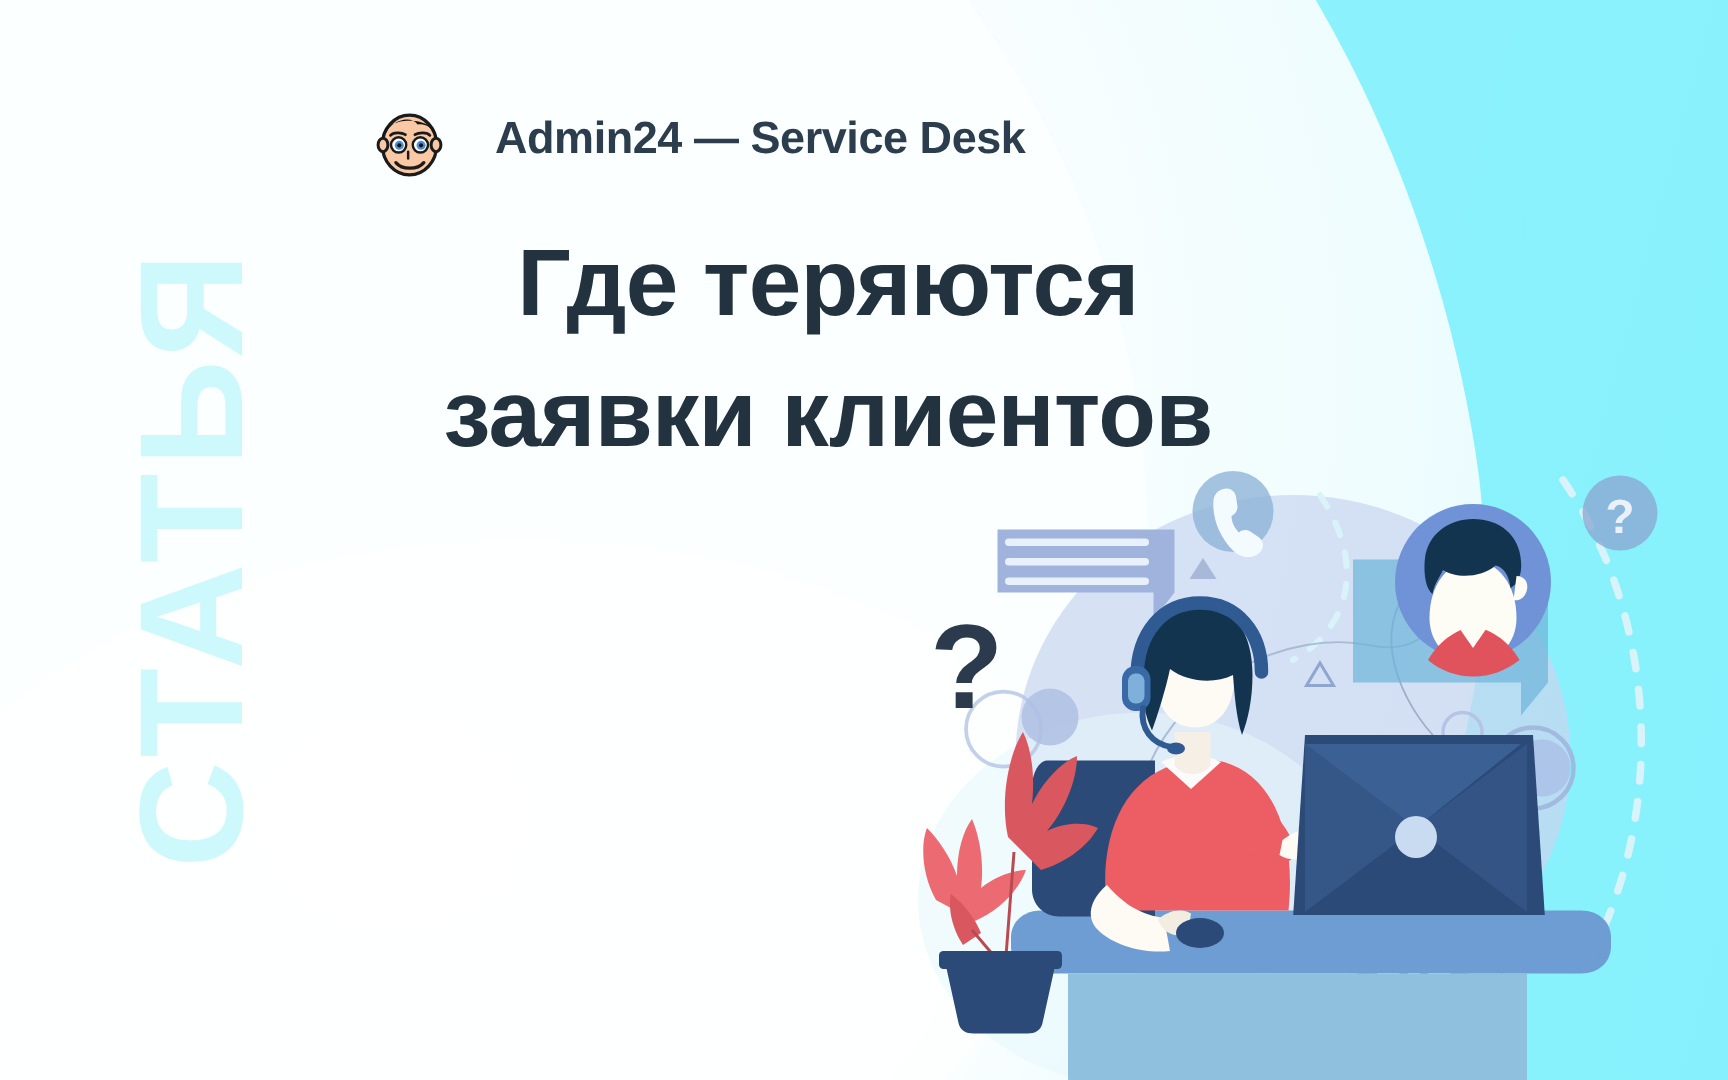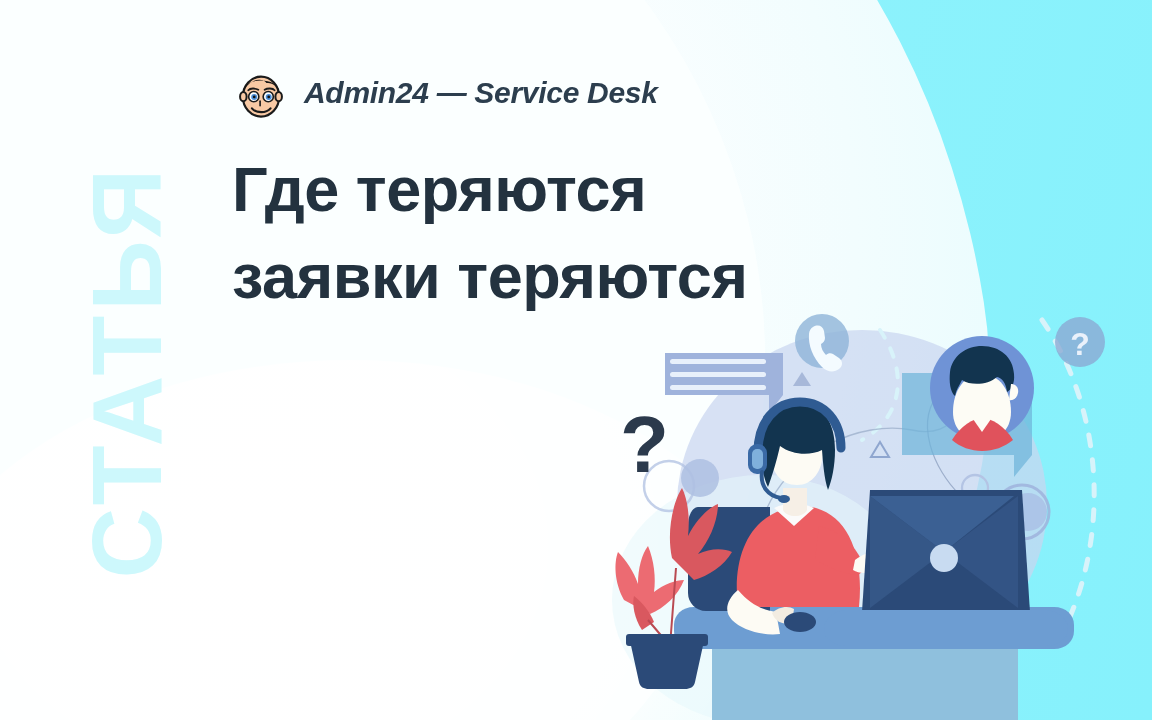--- a/index.html
+++ b/index.html
@@ -77,26 +77,25 @@
     letter-spacing: 5px;
     color: #cdf8fc;
     line-height: 1;
     user-select: none;
     white-space: nowrap;
   }
 
   
   .logo-row {
     position: absolute;
-    left: 232px;
+    left: 244px;
     top: 64px;
     display: flex;
     align-items: center;
-    gap: 14px;
-    font-style: italic;
+    gap: 28px;
   }
   .logo-mark { width: 58px; height: 58px; display: block; }
   .logo-text {
     font-size: 30px;
     font-weight: 700;
     color: #2c3e4e;
     letter-spacing: -0.3px;
     white-space: nowrap;
   }
 
@@ -104,20 +103,21 @@
   .headline {
     position: absolute;
     left: 232px;
     top: 146px;
     width: 640px;
     font-size: 63px;
     font-weight: 700;
     line-height: 1.38;
     color: #23323f;
     letter-spacing: -0.5px;
+    text-align: center;
   }
   .headline .ln { display: block; white-space: nowrap; }
 
   
   .illus {
     position: absolute;
     left: 612px;
     top: 300px;
     width: 560px;
     height: 425px;
@@ -152,21 +152,21 @@
       <path d="M18 29 C20 26.5 26 26.5 29 28.5" fill="none" stroke="#1b1b1b" stroke-width="2" stroke-linecap="round"></path>
       <path d="M36 28.5 C39 26.5 45 26.5 47 29" fill="none" stroke="#1b1b1b" stroke-width="2" stroke-linecap="round"></path>
       <path d="M31 41 L31 46" fill="none" stroke="#1b1b1b" stroke-width="1.8" stroke-linecap="round"></path>
       <path d="M22 49 C26.5 54.5 38 54.5 42.5 49" fill="none" stroke="#1b1b1b" stroke-width="2.4" stroke-linecap="round"></path>
     </svg>
     <span class="logo-text">Admin24 — Service Desk</span>
   </div>
 
   <div class="headline">
     <span class="ln">Где теряются</span>
-    <span class="ln">заявки теряются</span>
+    <span class="ln">заявки клиентов</span>
   </div>
 
   <div class="illus">
     <svg viewBox="0 0 560 425">
 
       <ellipse cx="250" cy="205" rx="185" ry="175" fill="#c9d6f0" opacity=".72"></ellipse>
       <ellipse cx="150" cy="300" rx="150" ry="125" fill="#e6f8fb" opacity=".55"></ellipse>
 
       <path d="M430 20 C492 110 498 235 452 330" fill="none" stroke="#d8f3fa" stroke-width="5" stroke-linecap="round" stroke-dasharray="11 14"></path>
       <path d="M268 30 C300 78 286 120 250 140" fill="none" stroke="#d8f3fa" stroke-width="4" stroke-linecap="round" stroke-dasharray="9 12"></path>

